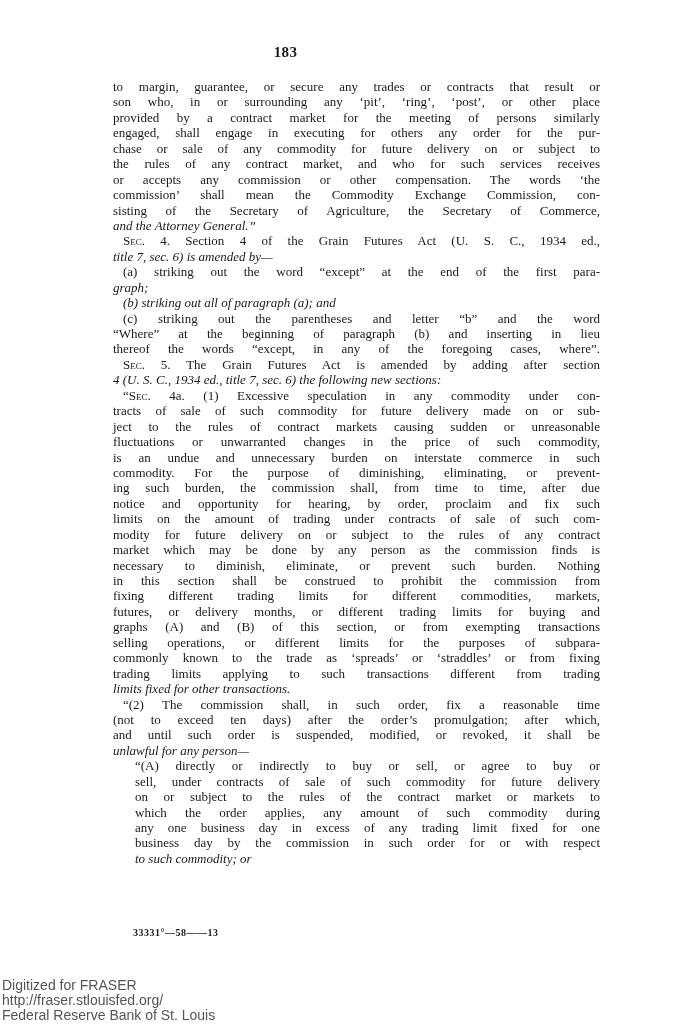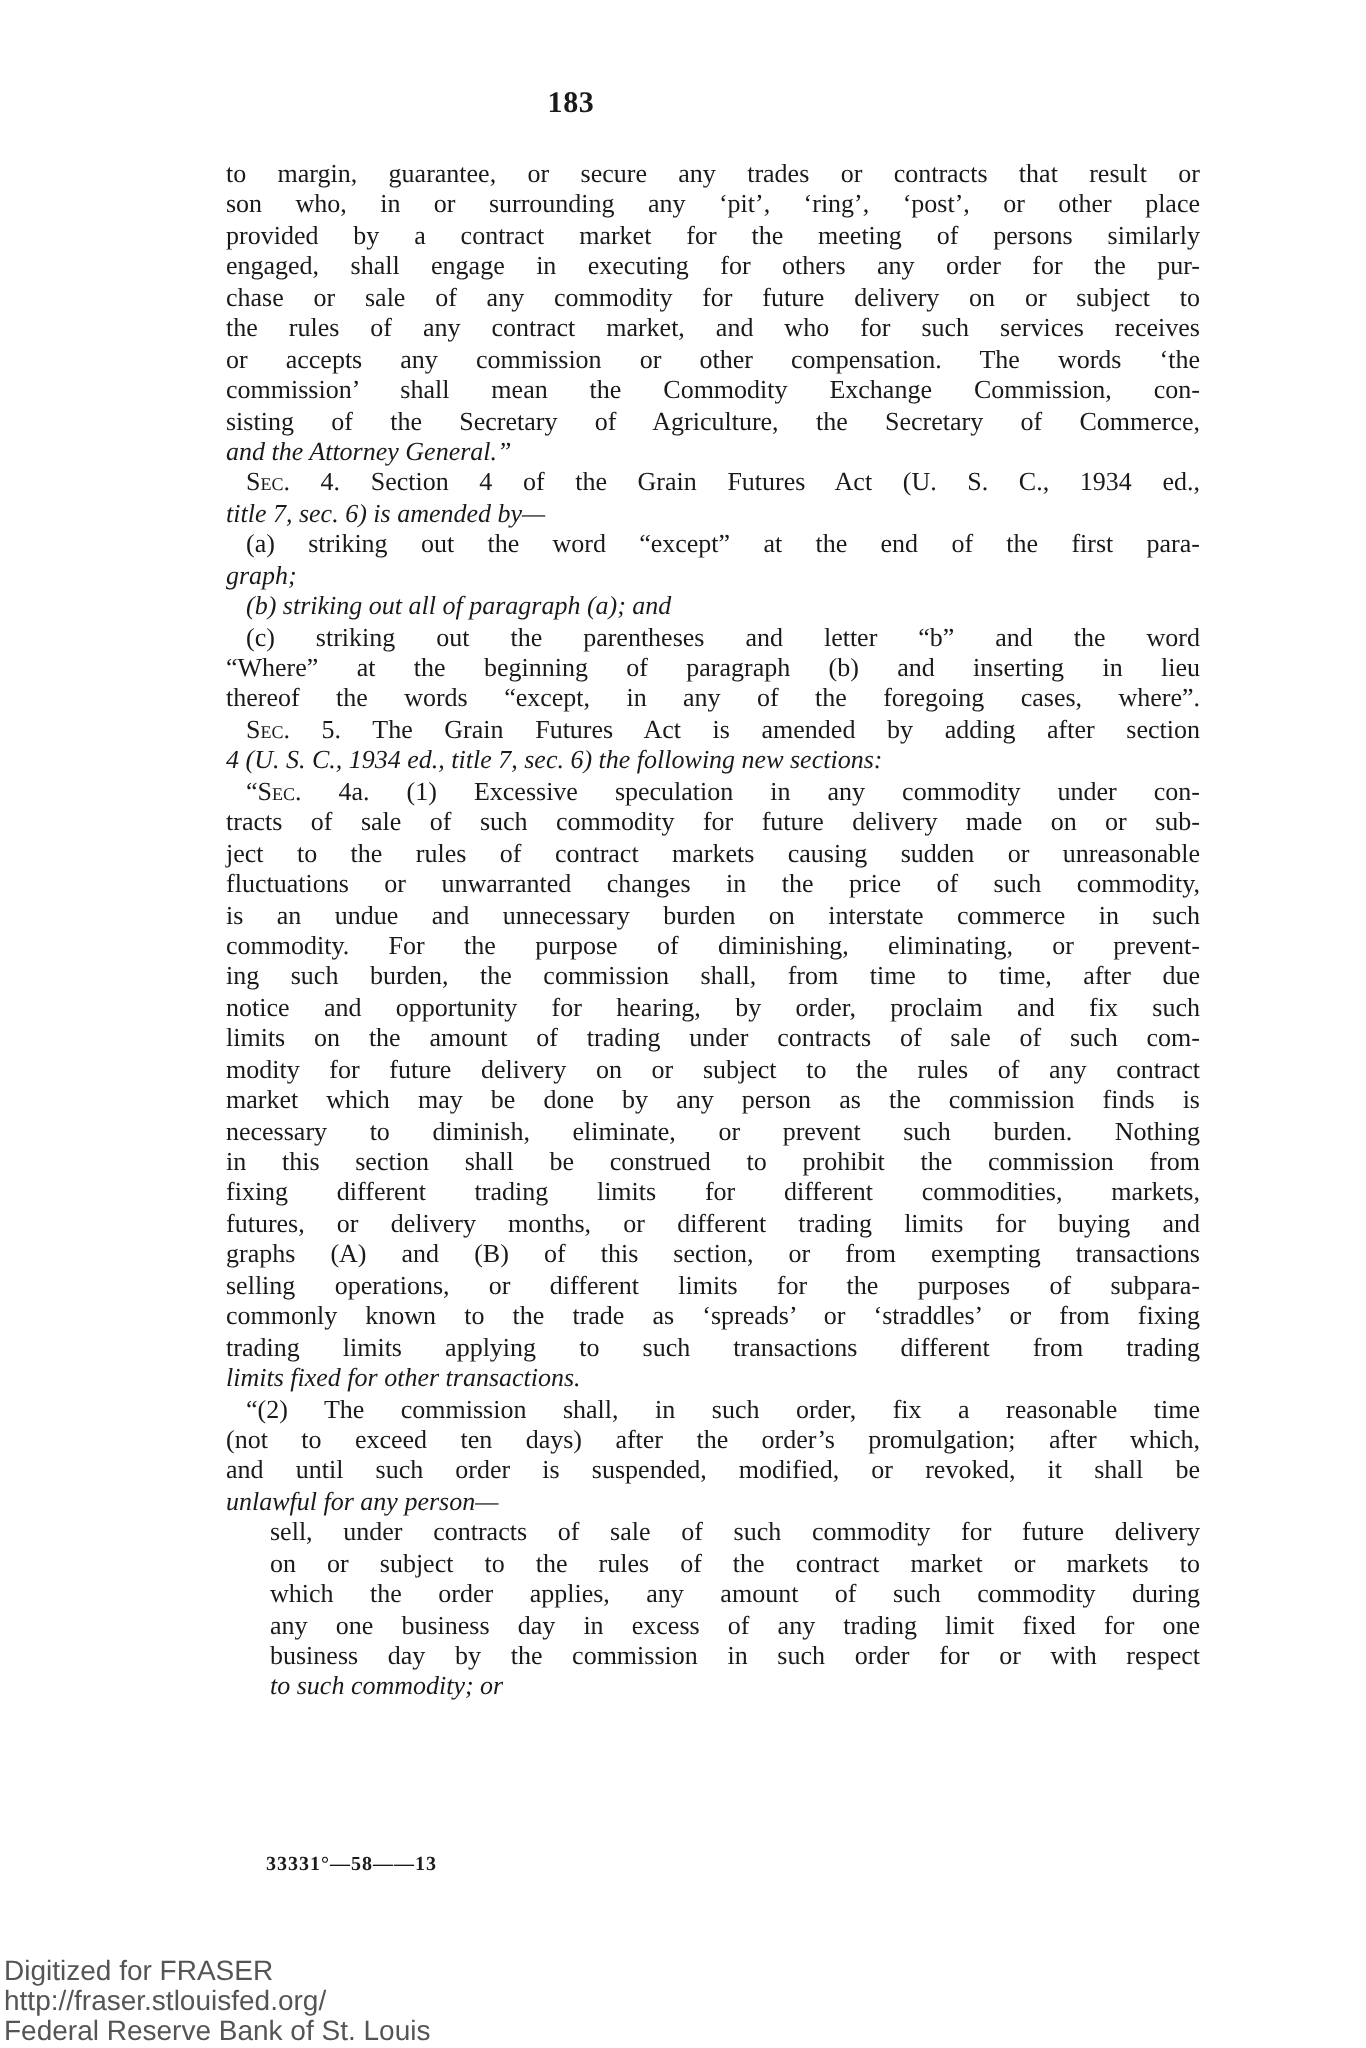--- a/index.html
+++ b/index.html
@@ -118,20 +118,21 @@
     <span class="line ">futures, or delivery months, or different trading limits for buying and</span>
     <span class="line ">graphs (A) and (B) of this section, or from exempting transactions</span>
     <span class="line ">selling operations, or different limits for the purposes of subpara-</span>
     <span class="line ">commonly known to the trade as ‘spreads’ or ‘straddles’ or from fixing</span>
     <span class="line ">trading limits applying to such transactions different from trading</span>
     <span class="line last">limits fixed for other transactions.</span>
     <span class="line ind">“(2) The commission shall, in such order, fix a reasonable time</span>
     <span class="line ">(not to exceed ten days) after the order’s promulgation; after which,</span>
     <span class="line ">and until such order is suspended, modified, or revoked, it shall be</span>
     <span class="line last">unlawful for any person—</span>
+    <span class="line ind2">“(A) directly or indirectly to buy or sell, or agree to buy or</span>
     <span class="line sub">sell, under contracts of sale of such commodity for future delivery</span>
     <span class="line sub">on or subject to the rules of the contract market or markets to</span>
     <span class="line sub">which the order applies, any amount of such commodity during</span>
     <span class="line sub">any one business day in excess of any trading limit fixed for one</span>
     <span class="line sub">business day by the commission in such order for or with respect</span>
     <span class="line sub last">to such commodity; or</span>
   </div>
 
 <div class="footer-code">33331°—58——13</div>
 

